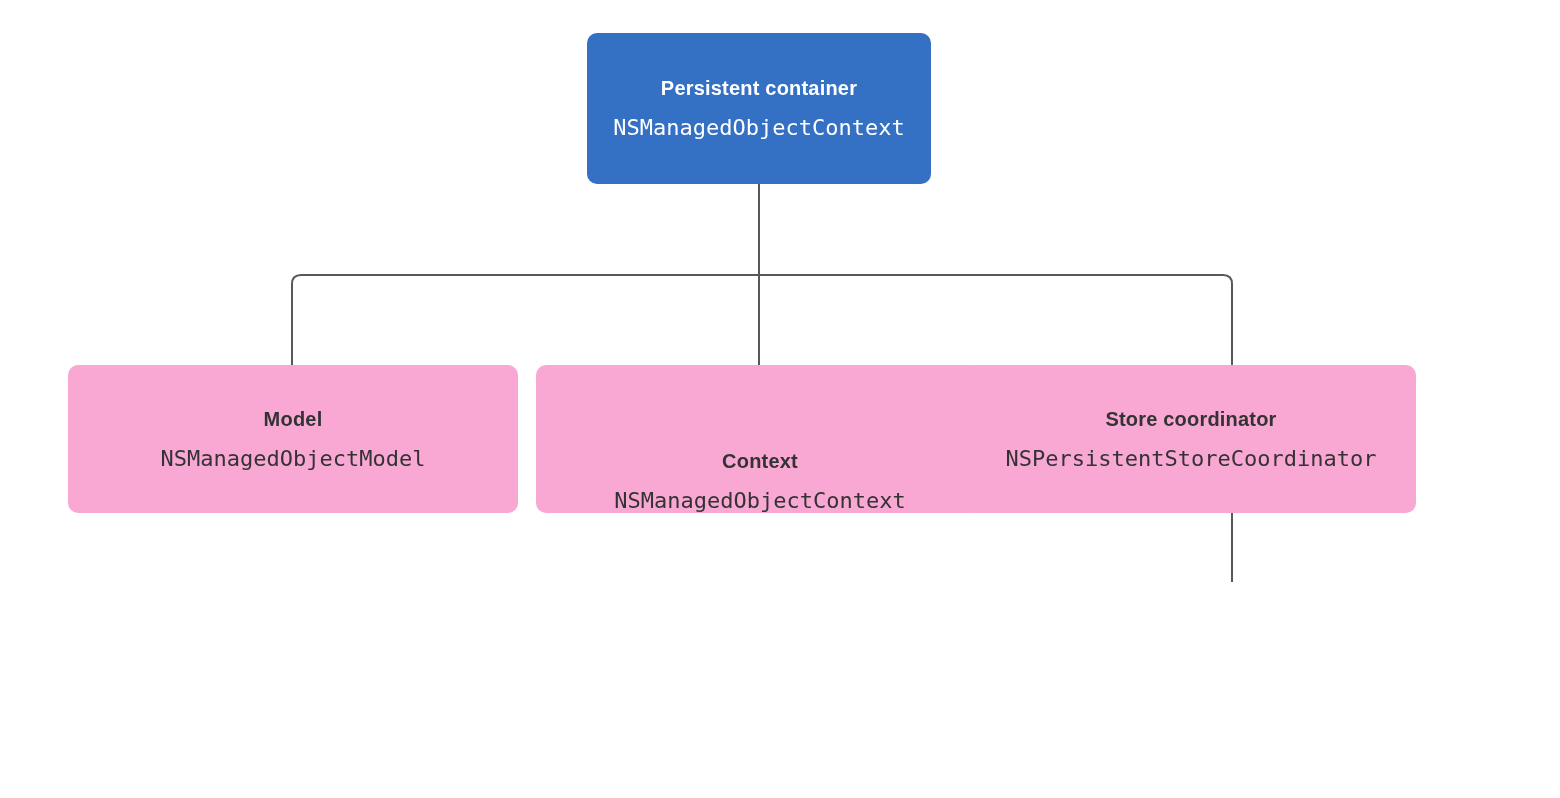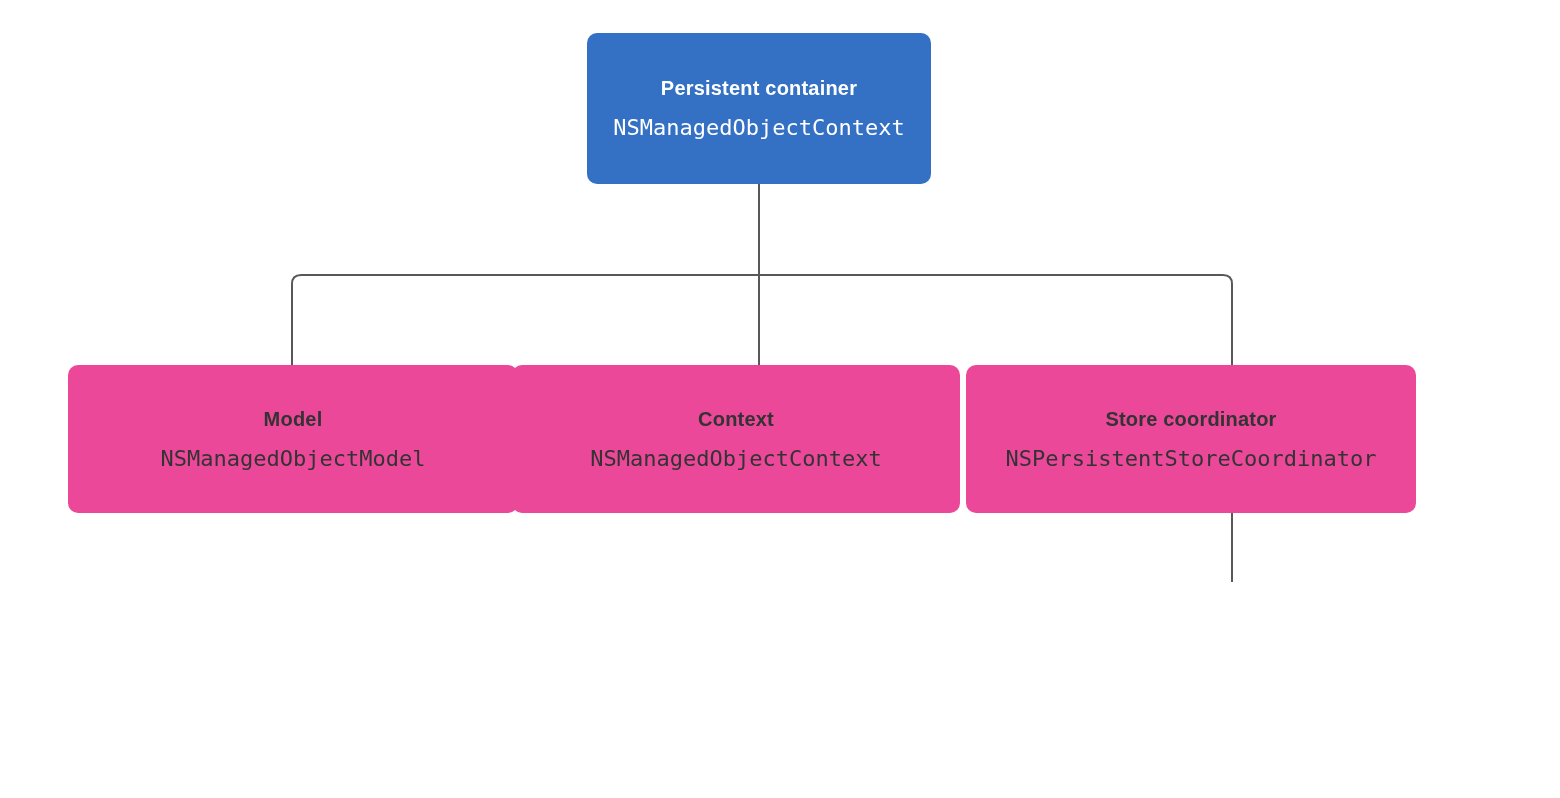--- a/index.html
+++ b/index.html
@@ -43,27 +43,27 @@
   }
   .node.root {
     left: 587px;
     top: 33px;
     width: 344px;
     height: 151px;
     background: #3470c4;
     color: #ffffff;
   }
   .node.child {
-    background: #ec4899;
+    background: #f9a8d4;
     color: #333333;
     top: 365px;
     height: 148px;
   }
   .node.model        { left: 68px;   width: 450px; }
-  .node.context      { left: 512px;  width: 448px; }
+  .node.context      { left: 536px;  width: 448px; justify-content: flex-end; }
   .node.store        { left: 966px; width: 450px; }
   .db-icon {
     position: absolute;
     left: 1172px;
     top: 604px;
     width: 120px;
     height: 150px;
   }
 </style>
 </head>

